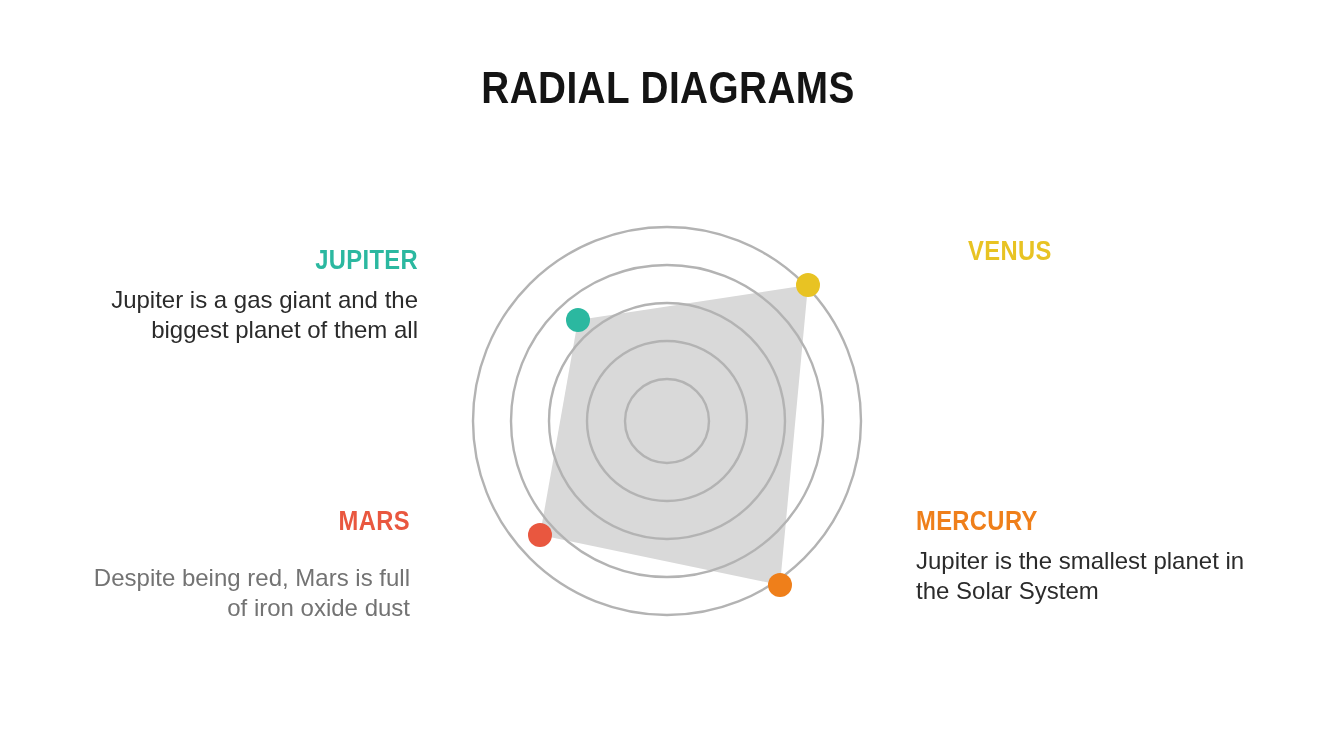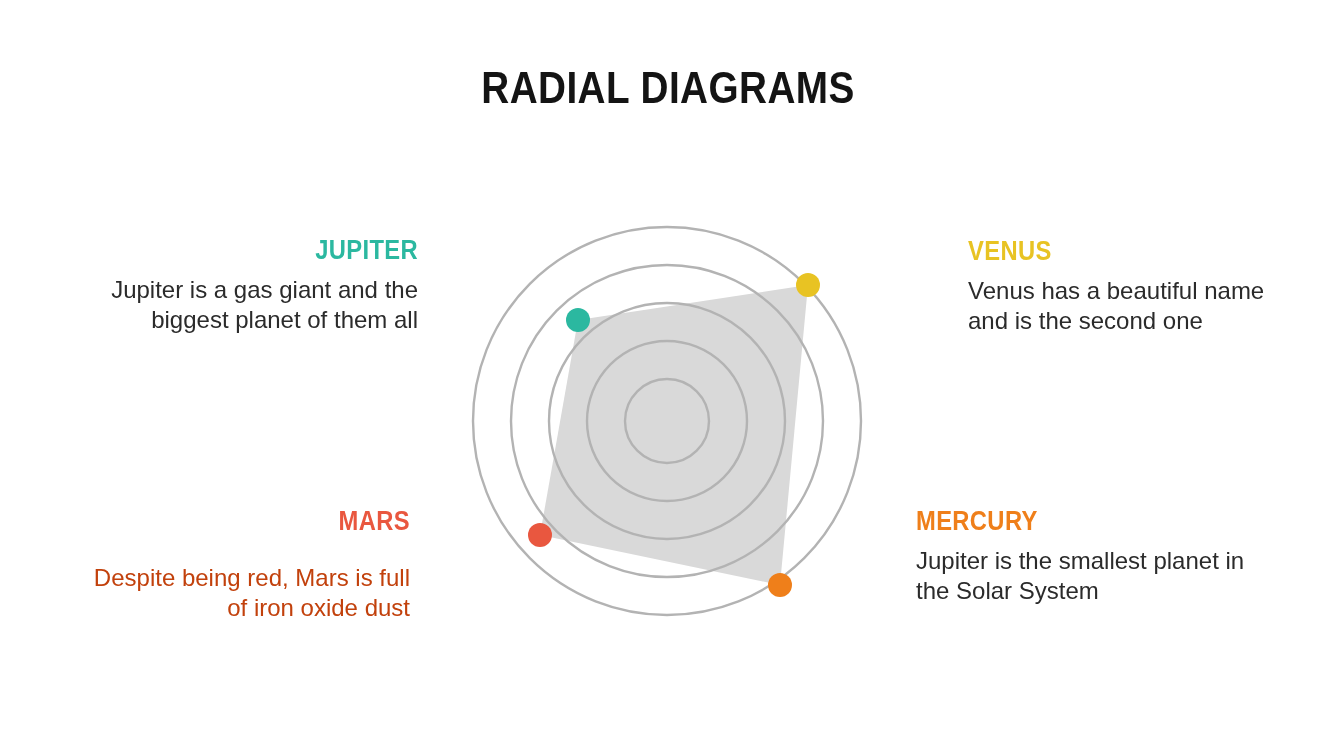--- a/index.html
+++ b/index.html
@@ -56,21 +56,21 @@
 
   .planet-desc {
     font-family: "Liberation Sans", sans-serif;
     font-weight: normal;
     font-size: 24px;
     line-height: 30px;
     color: #2b2b2b;
     margin: 0;
   }
 
-  #block-jupiter { left: 78px;  top: 235px; }
+  #block-jupiter { left: 78px;  top: 245px; }
   #block-venus   { left: 968px; top: 236px; }
   #block-mars    { left: 70px;  top: 506px; }
   #block-mercury { left: 916px; top: 506px; }
 
   
   #radar-chart {
     position: absolute;
     left: 455px;
     top: 203px;
     width: 430px;
@@ -101,24 +101,23 @@
   </svg>
 </div>
 
 <div class="info-block left" id="block-jupiter">
   <p class="planet-heading" style="color: rgb(43, 184, 160);">JUPITER</p>
   <p class="planet-desc" style="color: rgb(43, 43, 43);">Jupiter is a gas giant and the biggest planet of them all</p>
 </div>
 
 <div class="info-block right" id="block-venus">
   <p class="planet-heading" style="color: rgb(232, 195, 35);">VENUS</p>
-  <p class="planet-desc" style="color: rgb(43, 43, 43);">Venus has a beautiful name and is the second one</p>
 </div>
 
 <div class="info-block left" id="block-mars">
   <p class="planet-heading" style="color: rgb(233, 87, 63);">MARS</p>
-  <p class="planet-desc" style="color: #c2410c; margin-top: 27px;">Despite being red, Mars is full of iron oxide dust</p>
+  <p class="planet-desc" style="color: #737373; margin-top: 27px;">Despite being red, Mars is full of iron oxide dust</p>
 </div>
 
 <div class="info-block right" id="block-mercury">
   <p class="planet-heading" style="color: rgb(239, 127, 26);">MERCURY</p>
   <p class="planet-desc" style="color: rgb(43, 43, 43);">Jupiter is the smallest planet in the Solar System</p>
 </div>
 
 </body></html>

